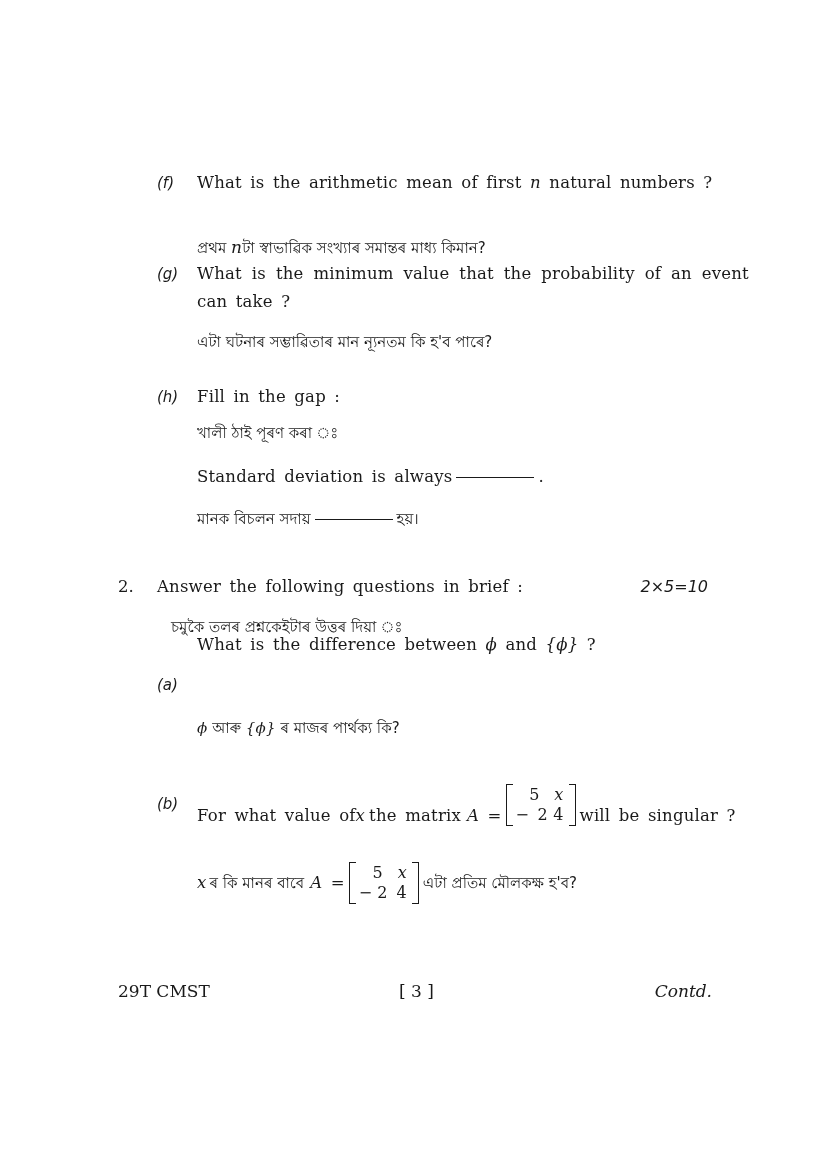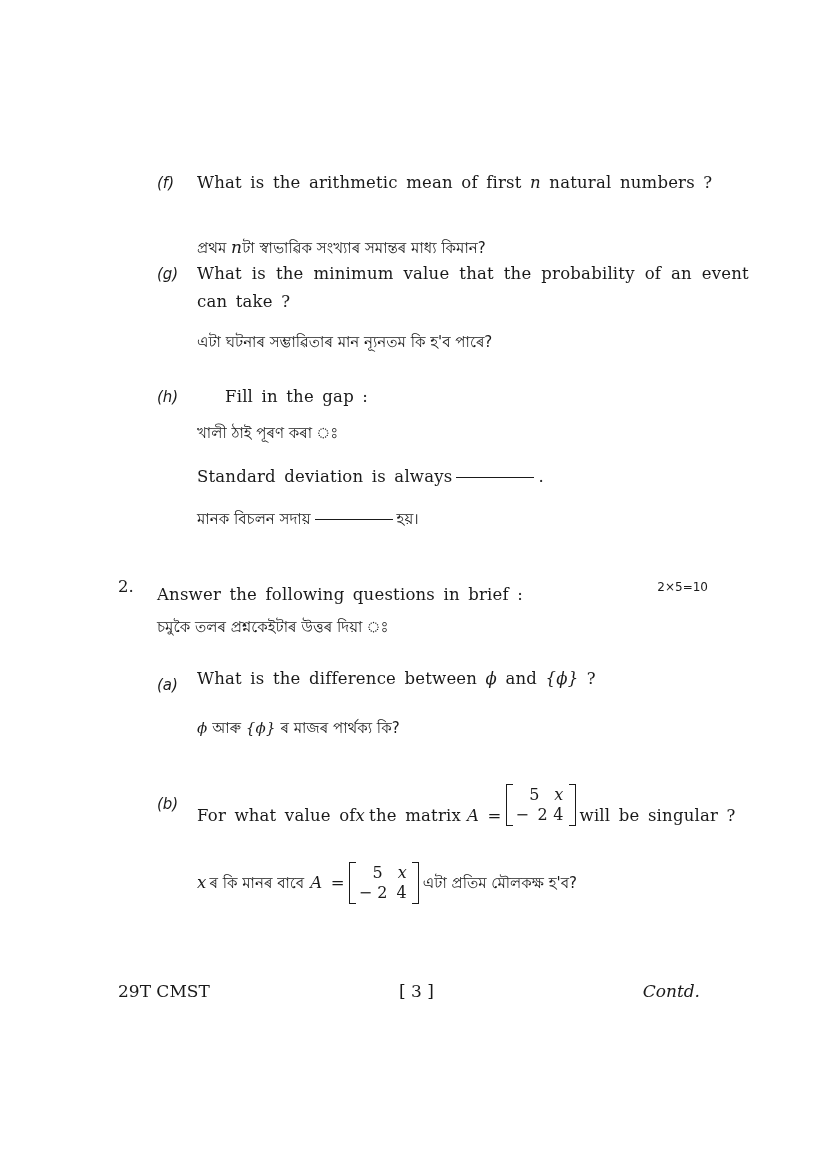--- a/index.html
+++ b/index.html
@@ -4,21 +4,21 @@
 <style>
   html, body { margin: 0; padding: 0; background: #ffffff; }
   body { width: 826px; height: 1169px; position: relative; overflow: hidden;
          font-family: "DejaVu Serif", serif; color: #1a1a1a; }
   .line { position: absolute; white-space: nowrap; font-size: 16.5px; line-height: 20px; }
   .en { font-family: "DejaVu Serif", serif; letter-spacing: 0.2px; word-spacing: 3px; }
   .as { font-family: "DejaVu Sans", sans-serif; font-size: 15px; }
   .lbl { position: absolute; font-family: "DejaVu Sans", sans-serif; font-style: italic; font-size: 15px; line-height: 20px; }
   .num { position: absolute; font-family: "DejaVu Serif", serif; font-size: 16.5px; line-height: 20px; }
   .it { font-style: italic; }
-  .marks { position: absolute; right: 118px; font-family: "DejaVu Sans", sans-serif; font-size: 12px; line-height: 20px; }
+  .marks { position: absolute; right: 118px; font-family: "DejaVu Sans", sans-serif; font-size: 16px; line-height: 20px; font-style: italic; }
   .blank { display: inline-block; width: 78px; border-bottom: 1px solid #1a1a1a; vertical-align: middle; margin: 0 4px; height: 0; }
   .matrix { display: inline-flex; align-items: center; vertical-align: middle; margin: 0 4px; }
   .bracket { width: 6px; height: 40px; border: 1.5px solid #1a1a1a; }
   .bracket.l { border-right: none; }
   .bracket.r { border-left: none; }
   .mgrid { display: grid; grid-template-columns: 26px 24px; grid-template-rows: 20px 20px; text-align: right; font-family: "DejaVu Serif", serif; font-size: 16px; line-height: 20px; padding: 0 3px; }
   .mgrid span { padding-right: 2px; }
   .footer { position: absolute; top: 981px; font-size: 17px; line-height: 20px; font-family: "DejaVu Serif", serif; }
 </style>
 </head>
@@ -31,36 +31,36 @@
 <div class="line as" style="left:197px; top:209px;margin-top:28px;">
   <span>প্ৰথম </span><span class="it en" style="font-size:17px">n</span><span>টা স্বাভাৱিক সংখ্যাৰ সমান্তৰ মাধ্য কিমান?</span>
 </div>
 
 <div class="lbl" style="left:157px; top:264px;">(g)</div>
 <div class="line en" style="left:197px; top:264px; word-spacing:4.5px;">What is the minimum value that the probability of an event</div>
 <div class="line en" style="left:197px; top:292px;">can take ?</div>
 <div class="line as" style="left:197px; top:332px;text-align:right;">এটা ঘটনাৰ সম্ভাৱিতাৰ মান ন্যূনতম কি হ'ব পাৰে?</div>
 
 <div class="lbl" style="left:157px; top:387px;">(h)</div>
-<div class="line en" style="left:197px; top:387px;margin-left:28px;">Fill in the gap :</div>
+<div class="line en" style="left:197px; top:387px;">Fill in the gap :</div>
 <div class="line as" style="left:197px; top:423px;">খালী ঠাই পূৰণ কৰা ঃ</div>
 <div class="line en" style="left:197px; top:467px;">
   <span>Standard deviation is always</span><span class="blank"></span><span>.</span>
 </div>
 <div class="line as" style="left:197px; top:509px;">
   <span>মানক বিচলন সদায়</span><span class="blank"></span><span>হয়।</span>
 </div>
 
 <div class="num" style="left:118px; top:577px;">2.</div>
-<div class="line en" style="left:157px; top:577px;margin-top:8px;">Answer the following questions in brief :</div>
+<div class="line en" style="left:157px; top:577px;">Answer the following questions in brief :</div>
 <div class="marks" style="top:577px;">2×5=10</div>
-<div class="line as" style="left:157px; top:617px;text-align:right;">চমুকৈ তলৰ প্ৰশ্নকেইটাৰ উত্তৰ দিয়া ঃ</div>
+<div class="line as" style="left:171px; top:617px;text-align:right;">চমুকৈ তলৰ প্ৰশ্নকেইটাৰ উত্তৰ দিয়া ঃ</div>
 
 <div class="lbl" style="left:157px; top:675px;">(a)</div>
-<div class="line en" style="left:197px; top:669px;">
+<div class="line en" style="left:197px; top:635px;">
   <span>What is the difference between </span><span class="it">ϕ</span><span> and </span><span class="it">{ϕ}</span><span> ?</span>
 </div>
 <div class="line as" style="left:197px; top:718px;">
   <span class="it en">ϕ</span><span> আৰু </span><span class="it en">{ϕ}</span><span> ৰ মাজৰ পাৰ্থক্য কি?</span>
 </div>
 
 <div class="lbl" style="left:157px; top:794px;">(b)</div>
 <div class="line en" style="left:197px; top:782px; height:44px; display:flex; align-items:flex-end;">
   <span>For what value of </span>
     <span class="it" style="margin-right:4px">x</span>
@@ -90,13 +90,13 @@
       <span>− 2</span>
       <span>4</span>
     </span>
     <span class="bracket r"></span>
   </span>
   <span> এটা প্ৰতিম মৌলকক্ষ হ'ব?</span>
 </div>
 
 <div class="footer" style="left:118px;">29T CMST</div>
 <div class="footer" style="left:399px;">[ 3 ]</div>
-<div class="footer it" style="right:126px;">Contd.</div>
+<div class="footer it" style="right:114px;">Contd.</div>
 
 </body></html>

